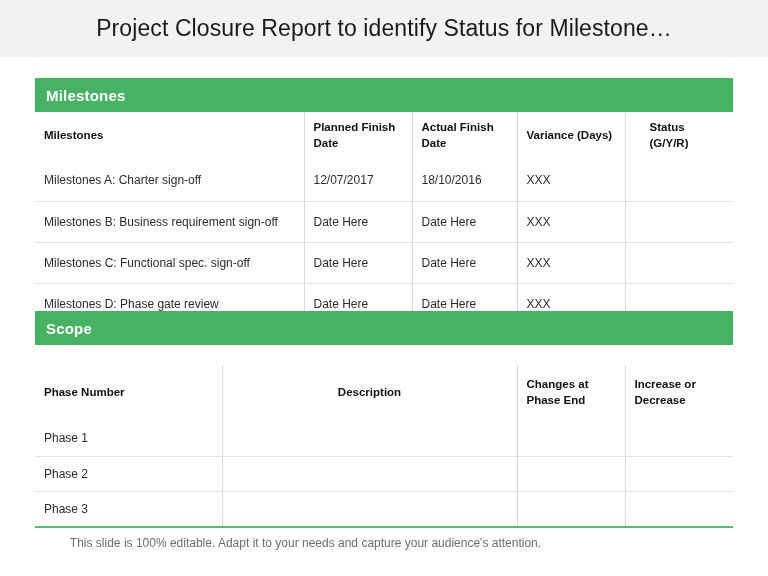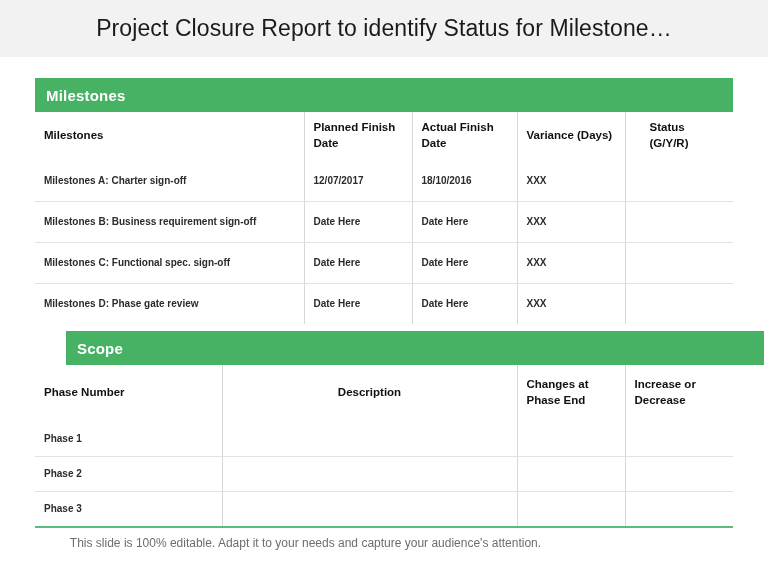--- a/index.html
+++ b/index.html
@@ -56,21 +56,21 @@
     box-sizing: border-box;
     padding-left: 11px;
   }
   .section-bar-label {
     color: #ffffff;
     font-size: 15px;
     font-weight: bold;
     letter-spacing: 0.2px;
   }
   #bar-milestones { top: 78px; }
-  #bar-scope { top: 331px; margin-left: 31px; }
+  #bar-scope { top: 311px; }
 
   
   .tbl {
     position: absolute;
     left: 35px;
     width: 698px;
     border-collapse: collapse;
     table-layout: fixed;
     background: #ffffff;
   }
@@ -89,22 +89,22 @@
   .tbl tr > *:last-child { border-right: none; }
   .tbl tr:last-child > * { border-bottom: none; }
 
   .tbl th {
     font-size: 11.5px;
     font-weight: bold;
     color: #111111;
     line-height: 1.35;
   }
   .tbl td {
-    font-size: 10px;
-    font-weight: 700;
+    font-size: 12px;
+    font-weight: 400;
     color: #2b2b2b;
   }
 
   
   #tbl-milestones thead th { height: 48px; }
   #tbl-milestones tbody td { height: 41px; }
   #tbl-milestones .c0 { width: 269px; }
   #tbl-milestones .c1 { width: 108px; }
   #tbl-milestones .c2 { width: 105px; }
   #tbl-milestones .c3 { width: 108px; margin-left: 20px; }

